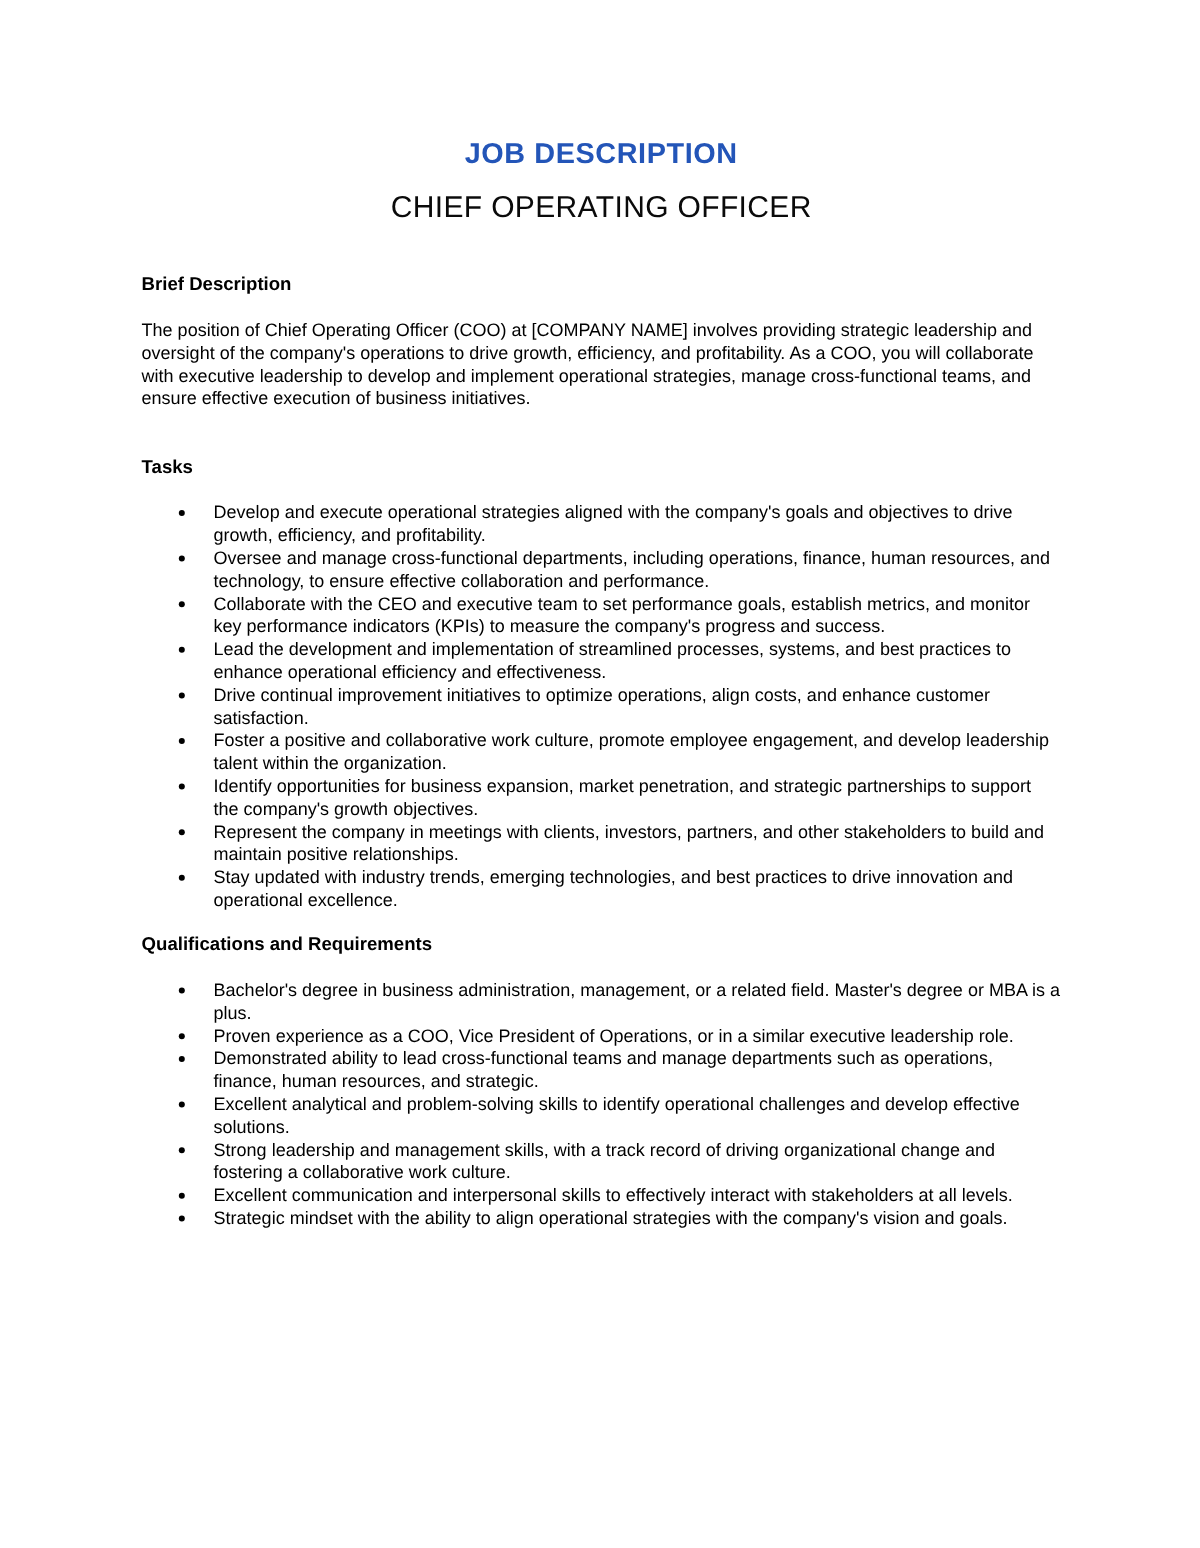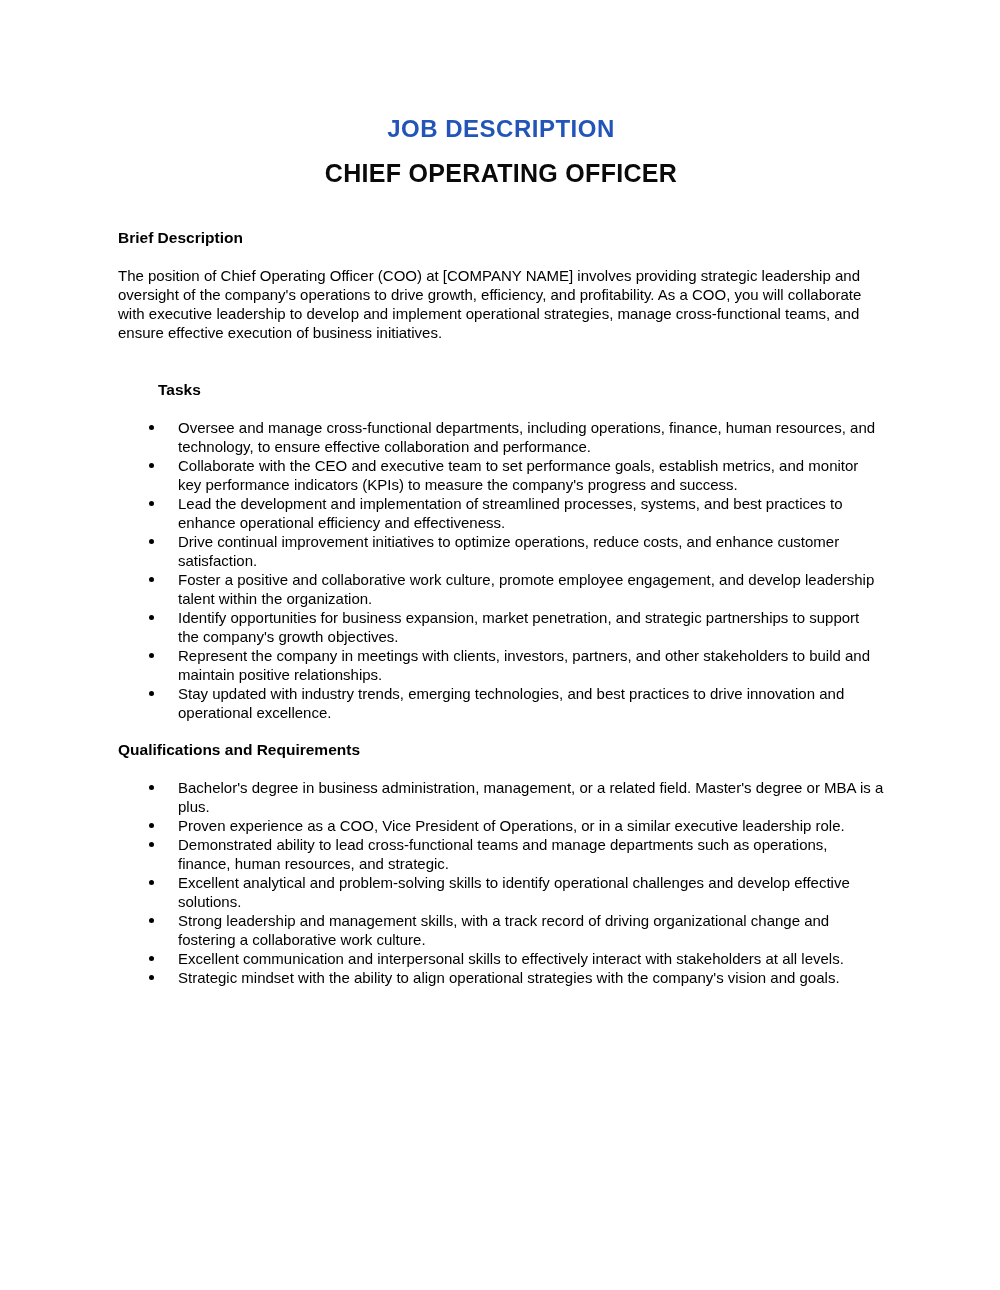--- a/index.html
+++ b/index.html
@@ -24,33 +24,33 @@
   .title-blue {
     font-size: 24px;
     font-weight: bold;
     line-height: 33px;
     margin: 12px;
     letter-spacing: 0.5px;
   }
   .title-black {
     color: #0a0a0a;
     font-size: 25px;
-    font-weight: bold;
+    font-weight: normal;
     line-height: 33px;
     margin: 0;
     letter-spacing: 0.3px;
   }
   h2.section-heading {
     font-size: 15.5px;
     font-weight: bold;
     line-height: 19px;
     margin: 0;
   }
   .section-brief h2.section-heading { margin-top: 38px; }
-  .section-tasks h2.section-heading { margin-top: 38px; margin-left: 40px; }
+  .section-tasks h2.section-heading { margin-top: 38px; }
   .section-quals h2.section-heading { margin-top: 18px; }
   p.body-text {
     font-size: 15px;
     line-height: 19px;
     margin: 19px 0 12px 0;
   }
   ul.bullet-list {
     margin: 19px 0 0 0;
     padding: 0 0 0 60px;
     list-style: none;
@@ -82,24 +82,25 @@
   </header>
 
   <section class="section-brief">
     <h2 class="section-heading">Brief Description</h2>
     <p class="body-text">The position of Chief Operating Officer (COO) at [COMPANY NAME] involves providing strategic leadership and oversight of the company's operations to drive growth, efficiency, and profitability. As a COO, you will collaborate with executive leadership to develop and implement operational strategies, manage cross-functional teams, and ensure effective execution of business initiatives.</p>
   </section>
 
   <section class="section-tasks">
     <h2 class="section-heading">Tasks</h2>
     <ul class="bullet-list">
+      <li>Develop and execute operational strategies aligned with the company's goals and objectives to drive growth, efficiency, and profitability.</li>
       <li>Oversee and manage cross-functional departments, including operations, finance, human resources, and technology, to ensure effective collaboration and performance.</li>
       <li>Collaborate with the CEO and executive team to set performance goals, establish metrics, and monitor key performance indicators (KPIs) to measure the company's progress and success.</li>
       <li>Lead the development and implementation of streamlined processes, systems, and best practices to enhance operational efficiency and effectiveness.</li>
-      <li>Drive continual improvement initiatives to optimize operations, reduce costs, and enhance customer satisfaction.</li>
+      <li>Drive continual improvement initiatives to optimize operations, align costs, and enhance customer satisfaction.</li>
       <li>Foster a positive and collaborative work culture, promote employee engagement, and develop leadership talent within the organization.</li>
       <li>Identify opportunities for business expansion, market penetration, and strategic partnerships to support the company's growth objectives.</li>
       <li>Represent the company in meetings with clients, investors, partners, and other stakeholders to build and maintain positive relationships.</li>
       <li>Stay updated with industry trends, emerging technologies, and best practices to drive innovation and operational excellence.</li>
     </ul>
   </section>
 
   <section class="section-quals">
     <h2 class="section-heading">Qualifications and Requirements</h2>
     <ul class="bullet-list">

